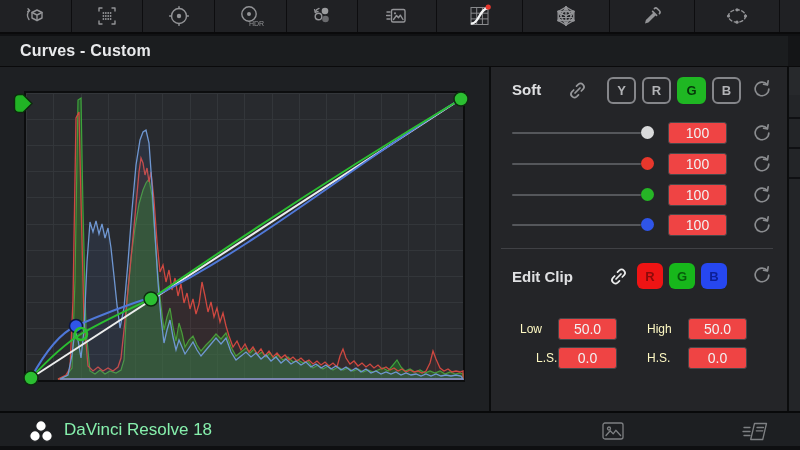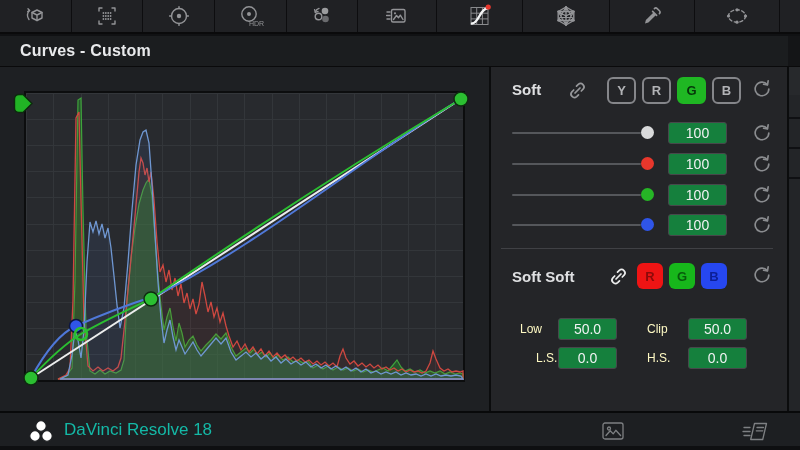--- a/index.html
+++ b/index.html
@@ -42,37 +42,37 @@
   .chbtn{position:absolute;width:29px;height:27px;border:2px solid #85868a;border-radius:6px;
          color:#b2b3b6;font-size:13px;font-weight:bold;display:flex;align-items:center;justify-content:center;background:transparent;}
   .chbtn.active{background:#1fb723;border-color:#1fb723;color:#06350a;}
   .scbtn{position:absolute;width:26px;height:26px;border-radius:6px;font-size:13px;font-weight:bold;
          display:flex;align-items:center;justify-content:center;}
   .sc-r{background:#ee1414;color:#8c0a0a;}
   .sc-g{background:#17b71b;color:#075b0b;}
   .sc-b{background:#2647f0;color:#0c1f98;}
   .track{position:absolute;height:2px;background:#55575b;border-radius:1px;}
   .knob{position:absolute;width:13px;height:13px;border-radius:50%;}
-  .vbox{position:absolute;width:59px;height:22px;background:#15803d;border:1px solid #47484b;border-radius:3px;
+  .vbox{position:absolute;width:59px;height:22px;background:#ef4444;border:1px solid #47484b;border-radius:3px;
         color:#f1f2f3;font-size:14px;display:flex;align-items:center;justify-content:center;}
   .rst{position:absolute;width:22px;height:22px;}
   .rst path{stroke:#8a8c8f;fill:none;stroke-width:1.5;stroke-linecap:round;stroke-linejoin:round;}
   .cdiv{position:absolute;left:10px;width:272px;height:1px;background:#404145;}
   .flabel{position:absolute;font-size:12px;color:#fef9c3;text-align:right;}
   .linkicon path{fill:none;stroke-linecap:round;stroke-width:1.7;}
   .link-gray path{stroke:#97989b;}
   .link-white path{stroke:#eceded;}
 
   .edge-strip{position:absolute;left:789px;top:67px;width:11px;height:344px;background:#232528;}
   .edge-strip .eline{position:absolute;left:0;width:11px;height:2px;background:#0f1013;}
   .edge-top{position:absolute;left:0;top:0;width:11px;height:28px;background:#27292c;}
 
   
   .statusbar{position:absolute;left:0;top:411px;width:800px;height:35px;background:#1d1f22;border-top:2px solid #08090a;}
-  .appname{position:absolute;left:64px;top:7px;font-size:17px;color:#14b8a6;}
+  .appname{position:absolute;left:64px;top:7px;font-size:17px;color:#86efac;}
   .bottom-edge{position:absolute;left:0;top:446px;width:800px;height:4px;background:#0e0f11;}
   .sicon{stroke:#7e8083;fill:none;stroke-width:1.3;stroke-linecap:round;stroke-linejoin:round;}
 </style>
 </head>
 <body>
 
 <div class="app">
 
   <div class="toolbar">
     <div class="tcell" style="flex:0 0 72px">
@@ -374,21 +374,21 @@
     <div class="track" style="left:21px;top:157px;width:129px"></div>
     <div class="knob" style="left:150px;top:151px;background:#2f55e8"></div>
     <div class="vbox" style="left:177px;top:147px">100</div>
     <svg class="rst" style="left:260px;top:147px" viewBox="0 0 20 20">
       <path d="M14.8 6 A6.2 6.2 0 1 0 16.2 10"></path>
         <path d="M15.6 2.6 L15 6.2 L11.4 5.7"></path>
     </svg>
 
     <div class="cdiv" style="top:181px"></div>
 
-    <div class="clabel" style="left:21px;top:201px">Soft Soft</div>
+    <div class="clabel" style="left:21px;top:201px">Edit Clip</div>
     <svg class="linkicon link-white" style="position:absolute;left:117px;top:199px" width="21" height="21" viewBox="0 0 21 21">
       <path d="M8 13 L13 8"></path>
       <path d="M9.5 6.2 l1.8 -1.8 a3.4 3.4 0 0 1 4.8 4.8 l-1.8 1.8"></path>
       <path d="M11.5 14.8 l-1.8 1.8 a3.4 3.4 0 0 1 -4.8 -4.8 l1.8 -1.8"></path>
     </svg>
     <div class="scbtn sc-r" style="left:146px;top:196px">
         <span>R</span>
       </div>
     <div class="scbtn sc-g" style="left:178px;top:196px">
         <span>G</span>
@@ -396,21 +396,21 @@
     <div class="scbtn sc-b" style="left:210px;top:196px">
         <span>B</span>
       </div>
     <svg class="rst" style="left:260px;top:197px" viewBox="0 0 20 20">
       <path d="M14.8 6 A6.2 6.2 0 1 0 16.2 10"></path>
         <path d="M15.6 2.6 L15 6.2 L11.4 5.7"></path>
     </svg>
 
     <div class="flabel" style="left:29px;top:255px">Low</div>
     <div class="vbox" style="left:67px;top:251px">50.0</div>
-    <div class="flabel" style="left:156px;top:255px">Clip</div>
+    <div class="flabel" style="left:156px;top:255px">High</div>
     <div class="vbox" style="left:197px;top:251px">50.0</div>
 
     <div class="flabel" style="left:45px;top:284px">L.S.</div>
     <div class="vbox" style="left:67px;top:280px">0.0</div>
     <div class="flabel" style="left:156px;top:284px">H.S.</div>
     <div class="vbox" style="left:197px;top:280px">0.0</div>
   </div>
 
   <div class="vdiv" style="left:787px"></div>
   <div class="edge-strip">

